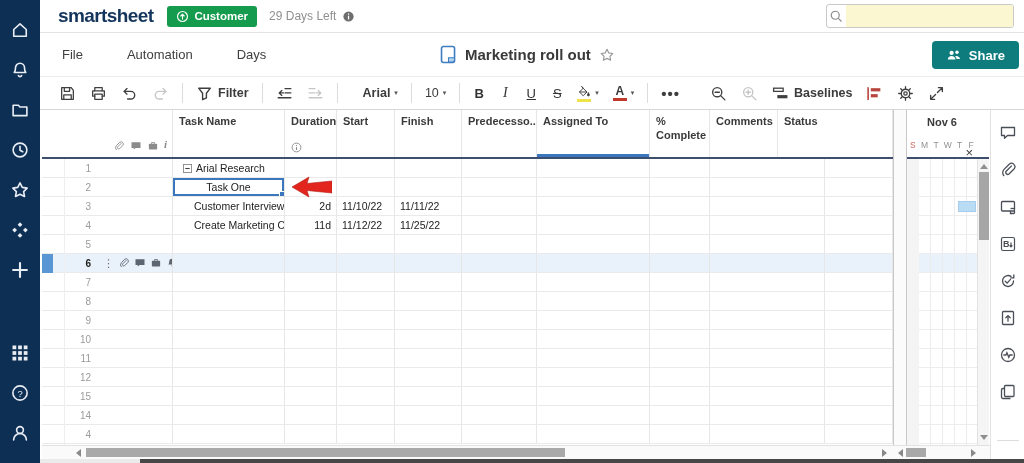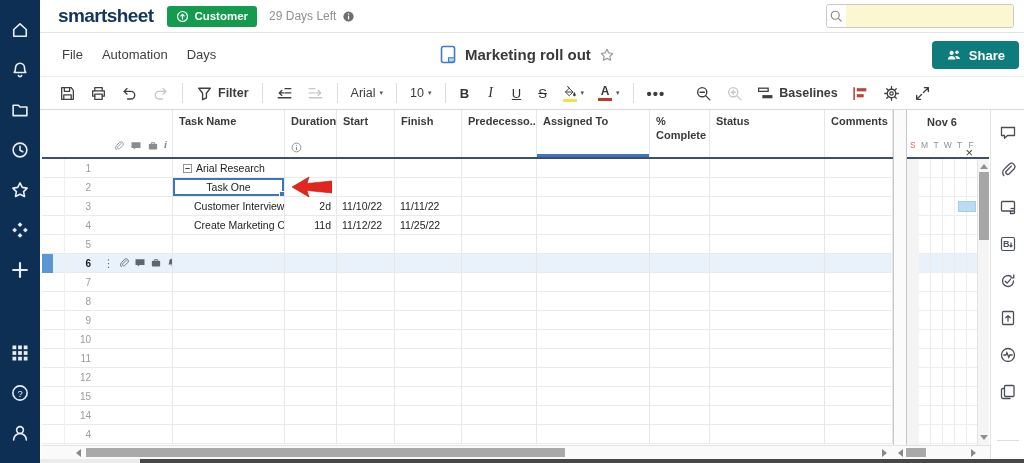--- a/index.html
+++ b/index.html
@@ -28,21 +28,21 @@
   .info-ic svg { width:13px; height:13px; display:block;}
   .tspacer { flex:1; }
   .searchbox { width:188px; height:24px; border:1px solid #c9c9c9; border-radius:3px; margin-right:10px;
     display:flex; align-items:center; overflow:hidden; background:#fff; }
   .searchbox .sic { width:26px; display:flex; align-items:center; justify-content:center; color:#8a8a8a; }
   .searchbox .sic svg { width:15px; height:15px; }
   .searchin { flex:1; height:100%; border:none; outline:none; background:#fbf7d0; font-size:12px; padding:0 6px; }
 
   
   .menubar { position:absolute; left:40px; top:33px; width:984px; height:43px; background:#fff; }
-  .menus { position:absolute; left:22px; top:0; height:100%; display:flex; align-items:center; gap:19px; }
+  .menus { position:absolute; left:22px; top:0; height:100%; display:flex; align-items:center; gap:44px; }
   .menu-item { font-size:13px; color:#3f3f3f; cursor:pointer; }
   .titlewrap { position:absolute; left:400px; top:0; height:100%; display:flex; align-items:center; gap:8px; }
   .sheetic svg { width:17px; height:19px; display:block; }
   .sheettitle { font-size:15px; font-weight:700; color:#3a3a3a; }
   .favstar { color:#9a9a9a; cursor:pointer; }
   .favstar svg { width:16px; height:16px; display:block; }
   .sharebtn { position:absolute; right:5px; top:8px; height:28px; background:#0e7c7d; color:#fff; border:none;
     border-radius:4px; font-family:inherit; font-size:13px; font-weight:700; display:flex; align-items:center; gap:7px;
     padding:0 14px; cursor:pointer; }
   .sharebtn svg { width:16px; height:16px; display:block; }
@@ -362,21 +362,21 @@
   <span class="tbtn disabled">
       <span class="ticon">
         <svg viewBox="0 0 16 16" fill="none" stroke="currentColor" stroke-width="1.2" stroke-linejoin="round" stroke-linecap="round">
           <path d="M2 3.5h5.5M2 7.5h5.5M2 12h12"></path>
           <path d="M10.5 5.2 13 7.5l-2.5 2.3M9 7.5h4"></path>
         </svg>
       </span>
     </span>
   <span class="tsep"></span>
   <span class="tbtn">
-    <span class="tlabel" style="margin-left:0;font-weight:400">Arial</span>
+    <span class="tlabel" style="margin-left:12px;font-weight:700">Arial</span>
     <span class="caret"><span>▾</span></span>
   </span>
   <span class="tsep"></span>
   <span class="tbtn">
     <span class="tlabel" style="margin-left:0;font-weight:400">10</span>
     <span class="caret"><span>▾</span></span>
   </span>
   <span class="tsep"></span>
   <span class="tbtn fmt bold">B</span>
   <span class="tbtn fmt italic">I</span>
@@ -487,22 +487,22 @@
           <svg viewBox="0 0 12 12" fill="none" stroke="#8a8a8a" stroke-width="1">
             <circle cx="6" cy="6" r="4.8"></circle>
             <path d="M6 5.4V8.8M6 3.3v1" stroke-width="1.2"></path>
           </svg>
         </span></div>
       <div class="hc" style="width: 58px;"><span>Start</span></div>
       <div class="hc" style="width: 67px;"><span>Finish</span></div>
       <div class="hc" style="width: 75px;"><span>Predecesso...</span></div>
       <div class="hc h-assigned" style="width: 113px;"><span>Assigned To</span></div>
       <div class="hc" style="width: 60px;"><span>% Complete</span></div>
+      <div class="hc" style="width: 68px;"><span>Comments</span></div>
       <div class="hc" style="width: 115px;"><span>Status</span></div>
-      <div class="hc" style="width: 68px;"><span>Comments</span></div>
       <div class="ghead-split"></div>
       <div class="ghead-gantt">
         <div class="gmonth">Nov 6</div>
         <div class="gdays">
           <span class="gday wk-red">S</span>
           <span class="gday">M</span>
           <span class="gday">T</span>
           <span class="gday">W</span>
           <span class="gday">T</span>
           <span class="gday">F</span>

